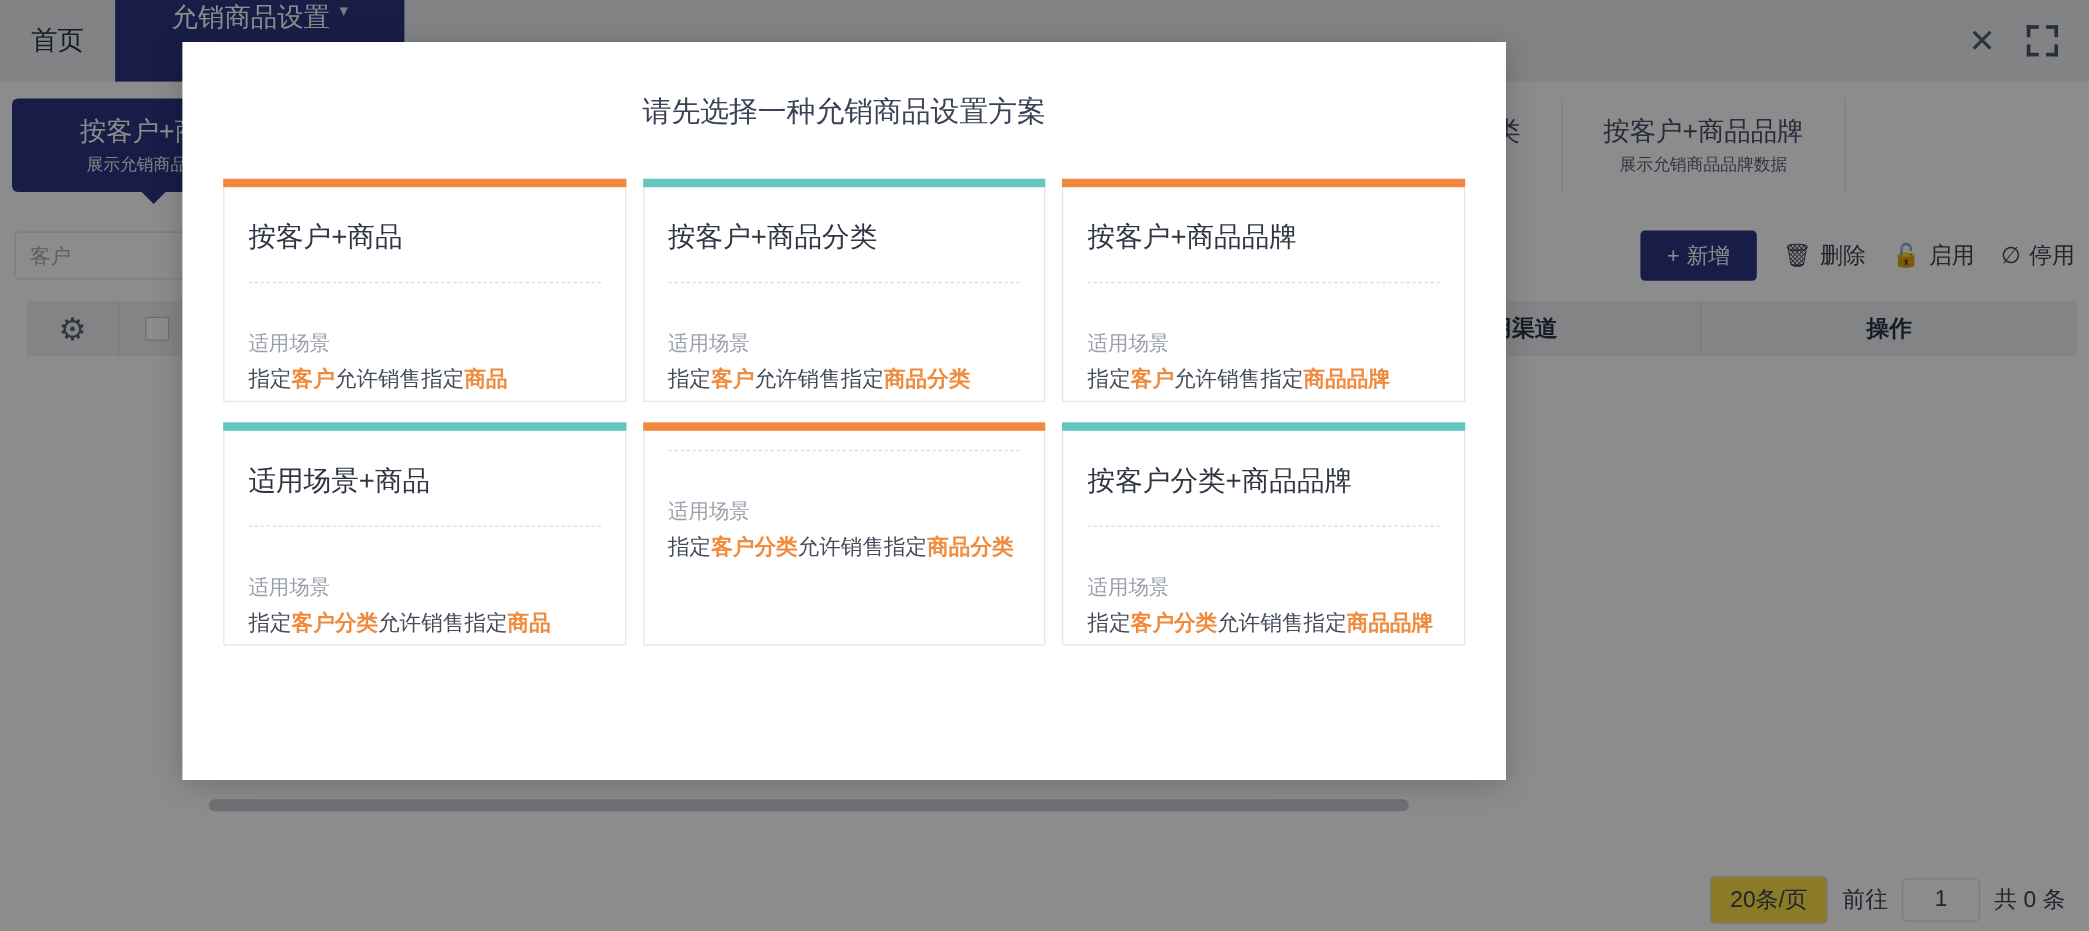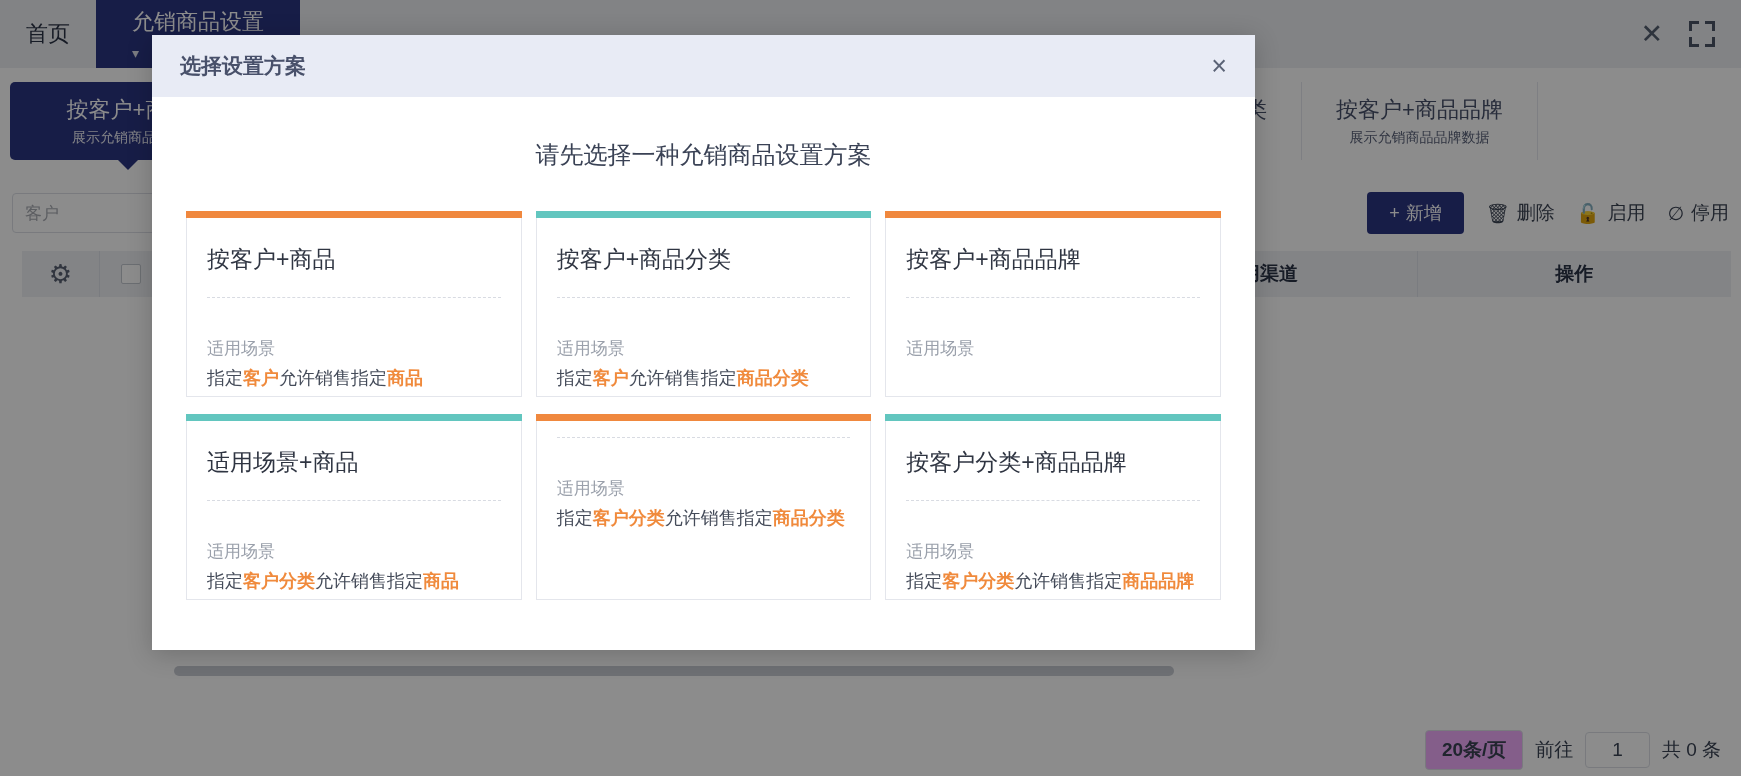--- a/index.html
+++ b/index.html
@@ -16,21 +16,21 @@
   .topbar {
     position: absolute; left: 0; top: 0; width: 1741px; height: 68px;
     background: #edeff3; display: flex; align-items: stretch;
   }
   .tab-home {
     display: flex; align-items: center; justify-content: center;
     padding: 12px 26px; font-size: 22px; color: #2b3346;
   }
   .tab-active {
     display: flex; align-items: flex-start; justify-content: center; gap: 8px;
-    padding: 0 36px; background: #2b3582; color: #ffffff; font-size: 22px; flex-direction: column;
+    padding: 0 47px; background: #2b3582; color: #ffffff; font-size: 22px;
   }
   .chev { font-size: 14px; opacity: .85; }
   .topbar-right {
     margin-left: auto; display: flex; align-items: center; gap: 26px;
     padding-right: 26px; color: #555f70;
   }
   .ticon { font-size: 27px; line-height: 1; cursor: pointer; }
   .expand-ic { display:inline-block; width:26px; height:26px; position:relative; }
   .expand-ic i { position:absolute; width:10px; height:10px; border:3px solid #4b5566; }
   .expand-ic i:nth-child(1){ left:0; top:0; border-right:none; border-bottom:none; }
@@ -92,21 +92,21 @@
     position: absolute; left: 22px; bottom: 100px; right: 10px; height: 10px;
   }
   .hscroll-thumb {
     position: absolute; left: 152px; top: 0; width: 1000px; height: 10px;
     background: #c9ccd4; border-radius: 5px;
   }
   .pager {
     position: absolute; right: 20px; bottom: 6px; display: flex; align-items: center;
     gap: 12px; color: #3b4455; font-size: 19px;
   }
-  .pg-sel { border: 1px solid #dcdfe6; border-radius: 4px; padding: 6px 16px; background: #f0abfc; min-width: 78px; text-align:center;font-weight:bold;}
+  .pg-sel { border: 1px solid #dcdfe6; border-radius: 4px; padding: 6px 16px; background: #fde047; min-width: 78px; text-align:center;}
   .pg-inp { border: 1px solid #dcdfe6; border-radius: 4px; padding: 6px 26px; background: #fff; }
 
   
   #overlay { position: absolute; inset: 0; background: rgba(0,0,0,0.45); }
 
   #modal {
     position: absolute; left: 152px; top: 35px; width: 1103px; height: 615px;
     background: #ffffff; box-shadow: 0 4px 24px rgba(0,0,0,.2);
     display: flex; flex-direction: column;
   }
@@ -227,24 +227,20 @@
       <span class="pg-sel">20条/页</span>
       <span>前往</span>
       <span class="pg-inp">1</span>
       <span>共 0 条</span>
     </div>
   </div>
 
   <div id="overlay"></div>
 
   <div id="modal">
-    <div class="modal-head">
-      <div class="modal-title">选择设置方案</div>
-      <div class="modal-close">×</div>
-    </div>
     <div class="modal-body">
       <div class="modal-h1">请先选择一种允销商品设置方案</div>
       <div class="card-grid">
 
         <div class="card">
           <div class="card-bar" style="background: rgb(240, 136, 62);"></div>
           <div class="card-title">按客户+商品</div>
           <div class="card-div"></div>
           <div class="card-scene">适用场景</div>
           <div class="card-desc">
@@ -260,20 +256,23 @@
           <div class="card-desc">
             <span>指定</span><b>客户</b><span>允许销售指定</span><b>商品分类</b>
           </div>
         </div>
 
         <div class="card">
           <div class="card-bar" style="background: rgb(240, 136, 62);"></div>
           <div class="card-title">按客户+商品品牌</div>
           <div class="card-div"></div>
           <div class="card-scene">适用场景</div>
+          <div class="card-desc">
+            <span>指定</span><b>客户</b><span>允许销售指定</span><b>商品品牌</b>
+          </div>
         </div>
 
         <div class="card">
           <div class="card-bar" style="background: rgb(98, 198, 191);"></div>
           <div class="card-title">适用场景+商品</div>
           <div class="card-div"></div>
           <div class="card-scene">适用场景</div>
           <div class="card-desc">
             <span>指定</span><b>客户分类</b><span>允许销售指定</span><b>商品</b>
           </div>

